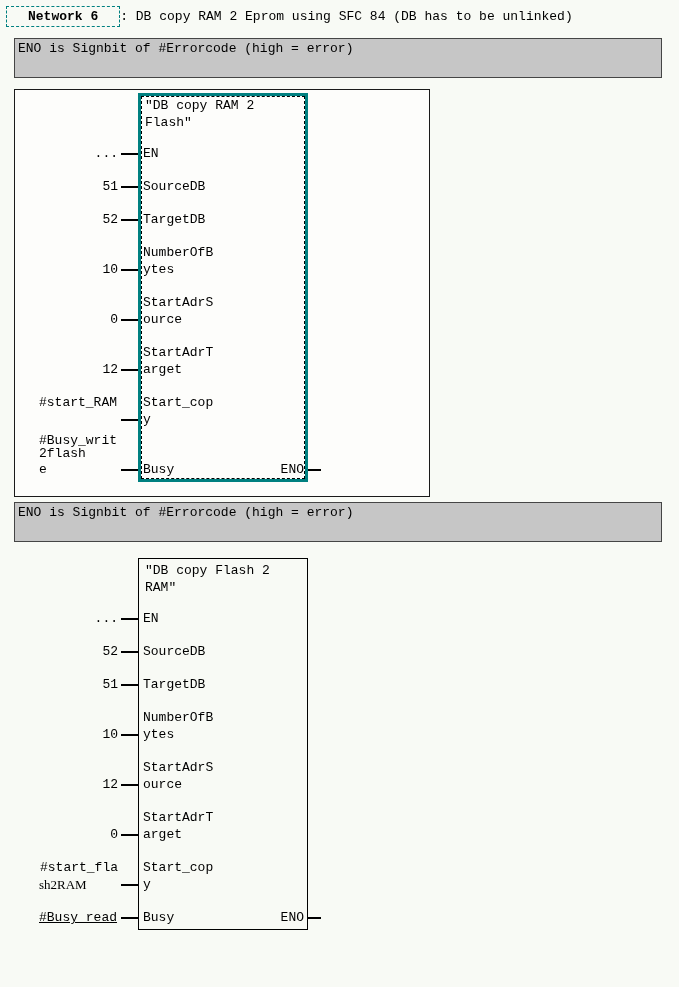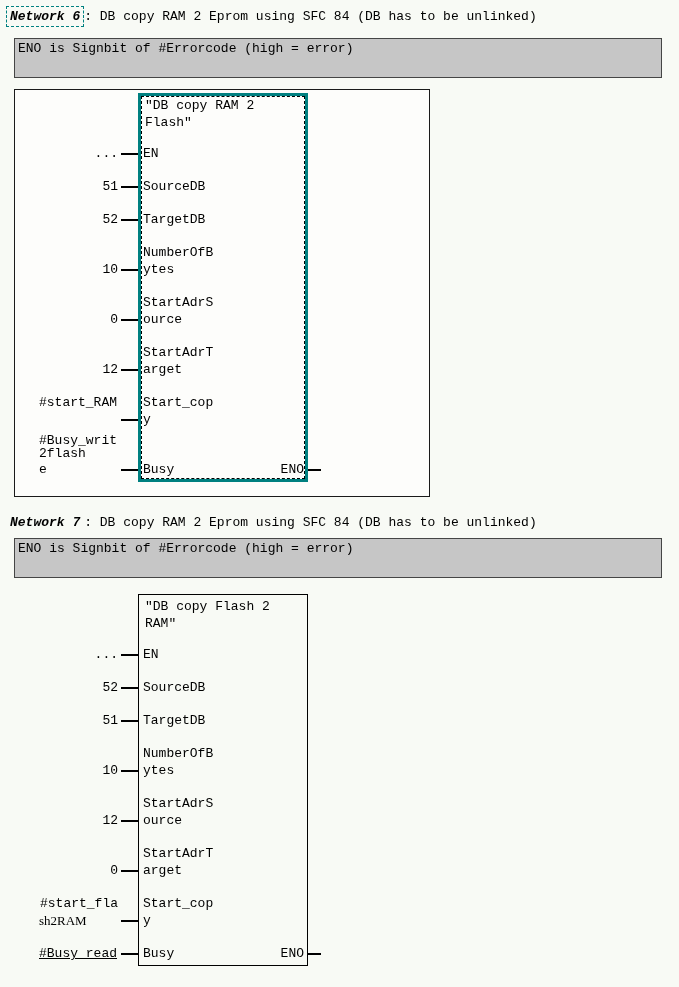--- a/index.html
+++ b/index.html
@@ -18,24 +18,23 @@
   }
   .net-header {
     white-space: nowrap;
     line-height: 17px;
   }
   .net-header--a { margin: 6px 0 0 6px; }
   .net-header--b { margin: 15px 0 0 6px; }
   .net-label {
     display: inline-block;
     font-weight: bold;
-    padding: 1px 3px;
+    padding: 1px 21px;
     border: 1px solid transparent;
     vertical-align: top;
-    font-style: italic;
   }
   .net-label.selected { border: 1px dashed #008080; }
   .net-desc {
     display: inline-block;
     padding: 2px 0;
     vertical-align: top;
   }
   .comment {
     width: 648px;
     height: 40px;
@@ -148,23 +147,20 @@
         <div class="oline symbol" style="top: 322px; margin-top: 34px;">2flash</div>
         <div class="wire" style="left: 107px; top: 330px; width: 17px;"></div>
         <div class="oline symbol" style="top: 343px;">#Busy_writ</div>
         <div class="oline symbol" style="top: 372px;">e</div>
         <div class="wire" style="left: 107px; top: 380px; width: 17px;"></div>
         <div class="wire" style="left: 294px; top: 380px; width: 13px;"></div>
       </div>
   </section>
 
   <section>
-    <div class="net-header net-header--b">
-      <span class="net-label">Network 7</span><span class="net-desc">: DB copy RAM 2 Eprom using SFC 84 (DB has to be unlinked)</span>
-    </div>
     <div class="comment comment--b">ENO is Signbit of #Errorcode (high = error)</div>
     <div class="diagram diagram--b" style="height: 374px;">
         <div class="blk" style="left: 124px; top: 0px; height: 372px;">
           <div class="blk-border plain"></div>
           <div class="tline" style="top: 4px;">"DB copy Flash 2</div>
           <div class="tline" style="top: 21px;">RAM"</div>
           <div class="pline" style="top: 52px;">EN</div>
           <div class="pline" style="top: 85px;">SourceDB</div>
           <div class="pline" style="top: 118px;">TargetDB</div>
           <div class="pline" style="top: 151px;">NumberOfB</div>

